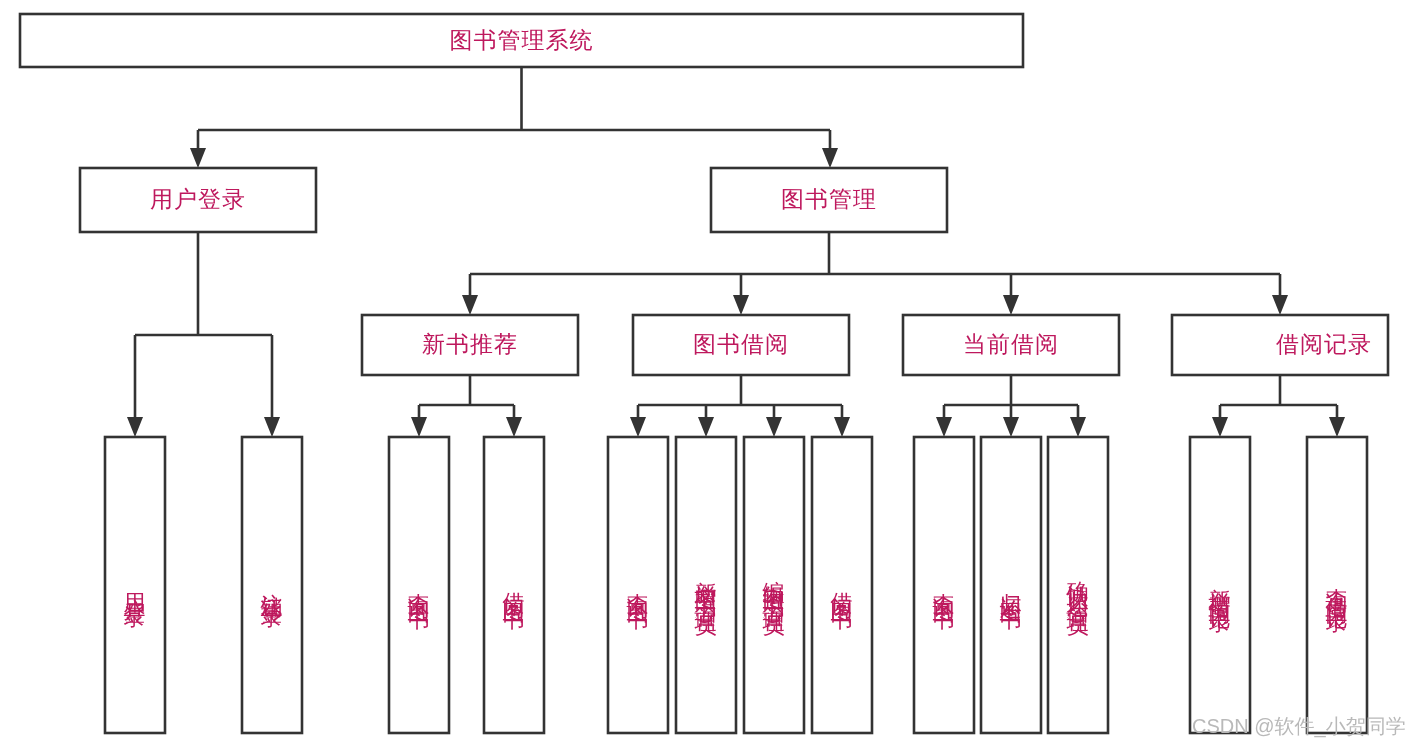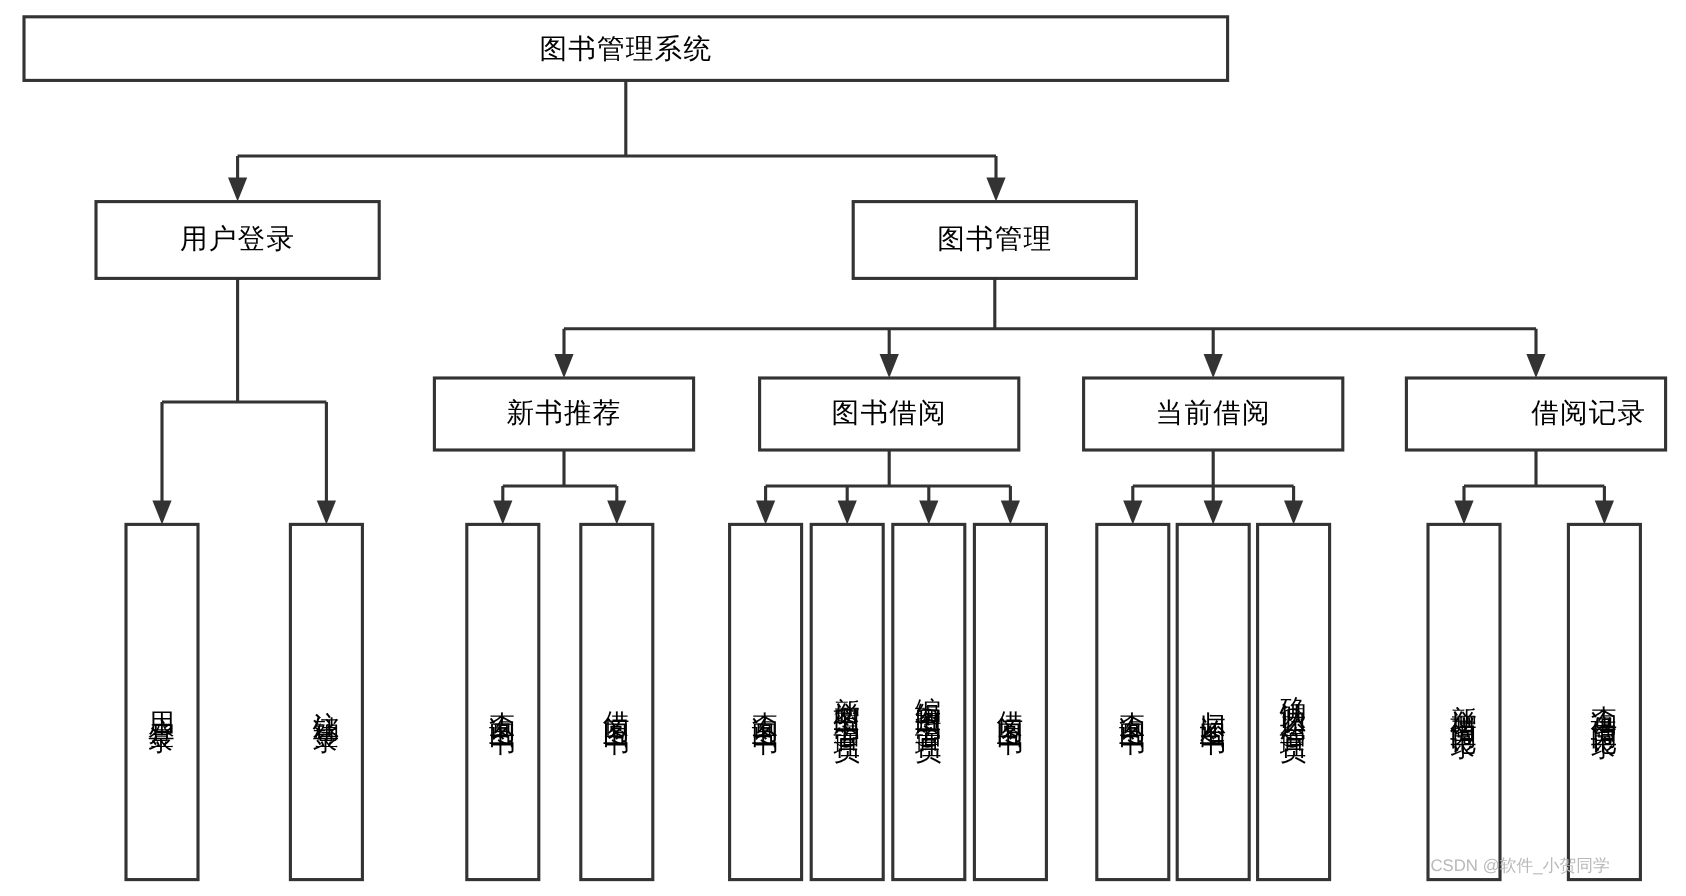--- a/index.html
+++ b/index.html
@@ -39,42 +39,42 @@
     stroke-linecap: butt;
   }
   .arrow-head {
     fill: #333333;
   }
   .node-label {
     position: absolute;
     display: flex;
     align-items: center;
     justify-content: center;
-    color: #000000;
+    color: #be185d;
     font-family: "Liberation Sans", "DejaVu Sans", sans-serif;
     pointer-events: none;
     box-sizing: border-box;
   }
   .node-label.horizontal {
     font-size: 23px;
     letter-spacing: 1px;
     line-height: 1.1;
   }
   .node-label.vertical {
     writing-mode: vertical-rl;
     text-orientation: upright;
     font-size: 22px;
     letter-spacing: 5px;
     line-height: 1.05;
     white-space: nowrap;
   }
   .watermark {
     position: absolute;
     font-family: "Liberation Sans", "DejaVu Sans", sans-serif;
-    font-size: 14px;
+    font-size: 20px;
     color: #b9b9b9;
     white-space: nowrap;
     pointer-events: none;
   }
 </style>
 </head>
 <body>
 
 <div id="diagram-root">
 

